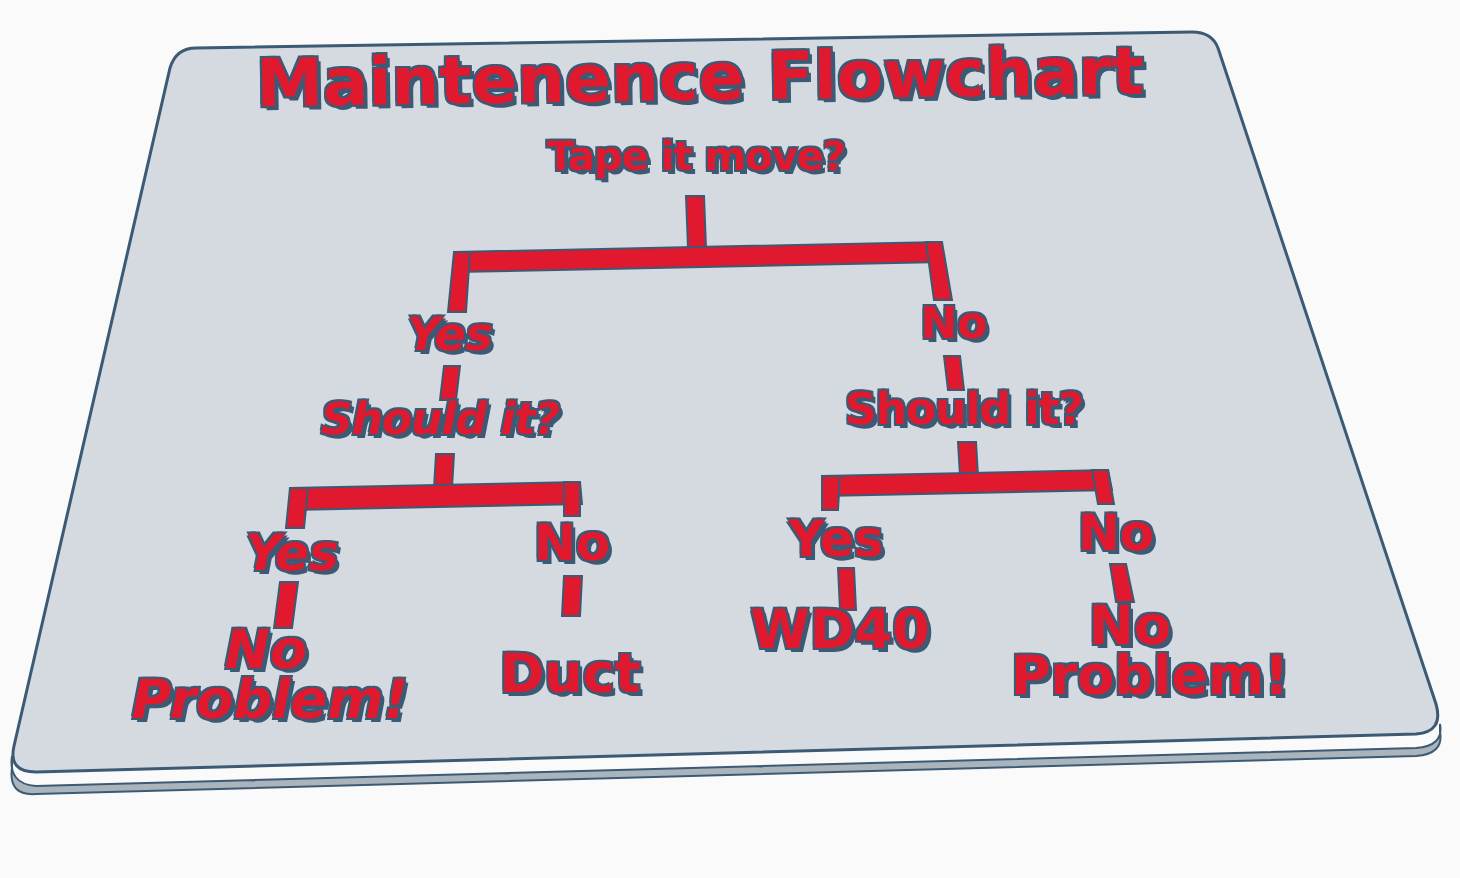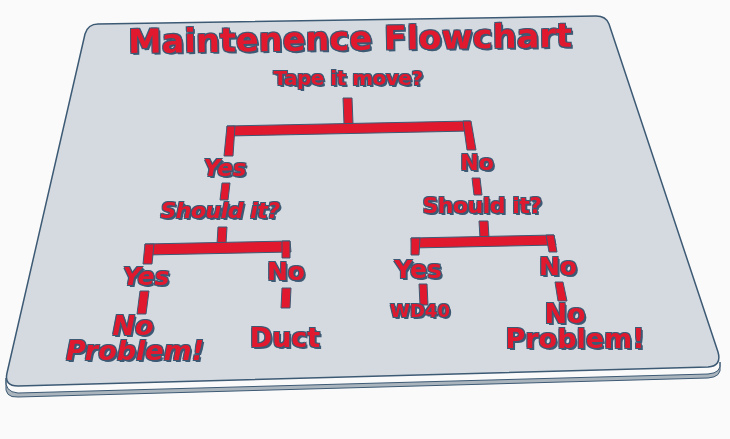--- a/index.html
+++ b/index.html
@@ -79,18 +79,18 @@
 
 <div style="position:absolute; left:60px; top:312px; width:150px;">
   <div class="lbl" style="position:relative; width:150px; font-size:27px; font-style:italic; left:-2px;">No</div>
   <div class="lbl" style="position:relative; width:150px; font-size:27px; font-style:italic; margin-top:-2px;">Problem!</div>
 </div>
 
 <div style="position:absolute; left:240px; top:324px; width:90px;">
   <div class="lbl" style="position:relative; width:90px; font-size:27px;">Duct</div>
 </div>
 
-<div class="lbl" style="left:370px; top:302px; width:100px; font-size:18px;">WD40</div>
+<div class="lbl" style="left:370px; top:302px; width:100px; font-size:27px;">WD40</div>
 
 <div style="position:absolute; left:500px; top:300px; width:150px;">
   <div class="lbl" style="position:relative; width:130px; font-size:27px;">No</div>
   <div class="lbl" style="position:relative; width:150px; font-size:27px; margin-top:-2px;">Problem!</div>
 </div>
 
 </body></html>

